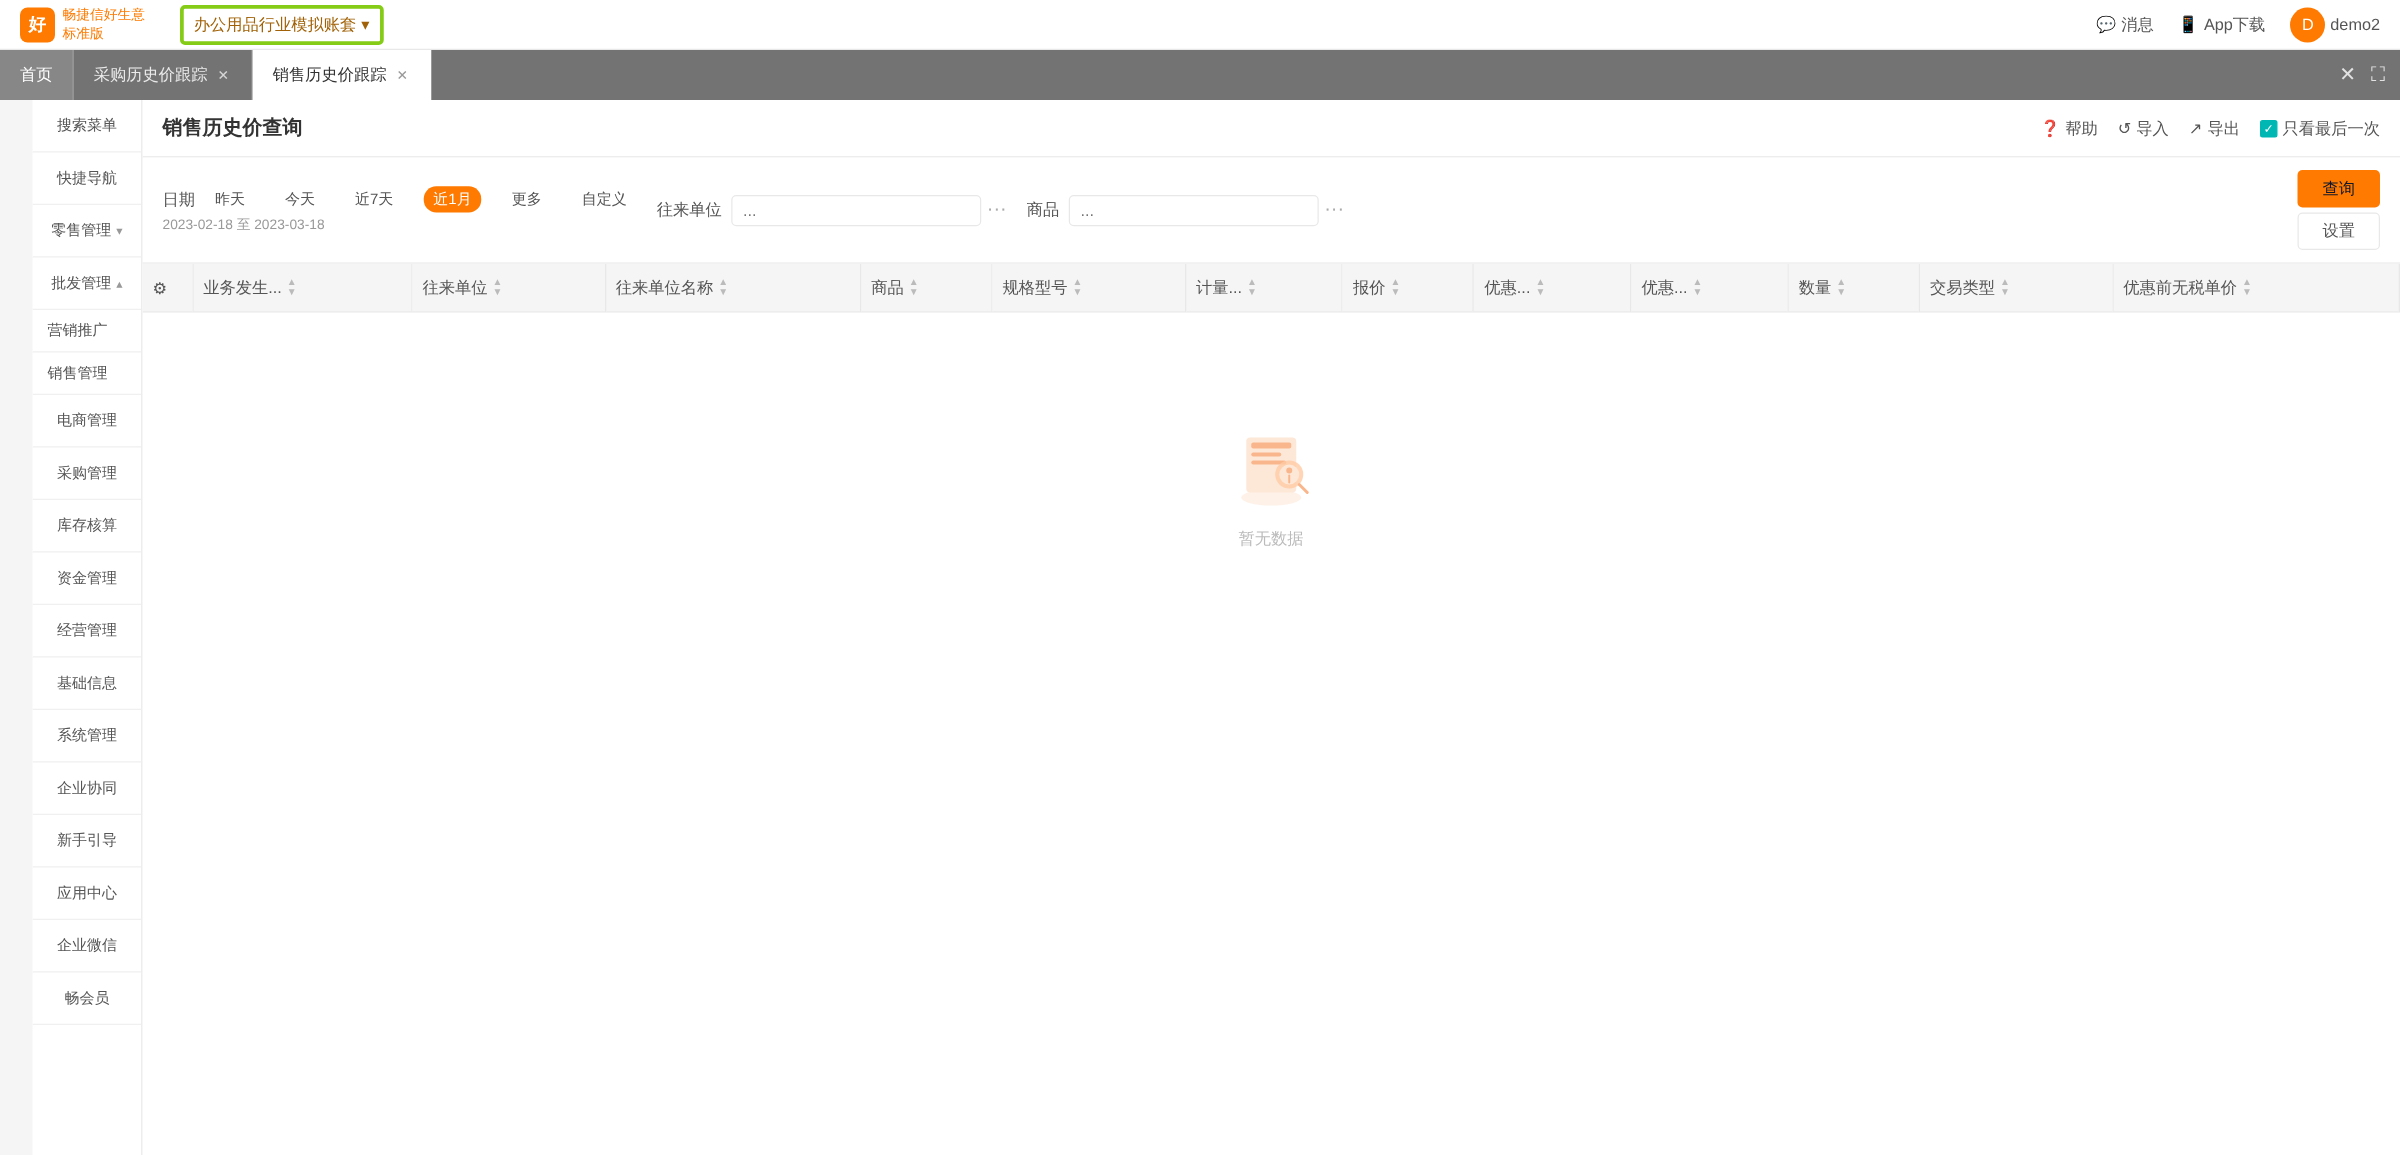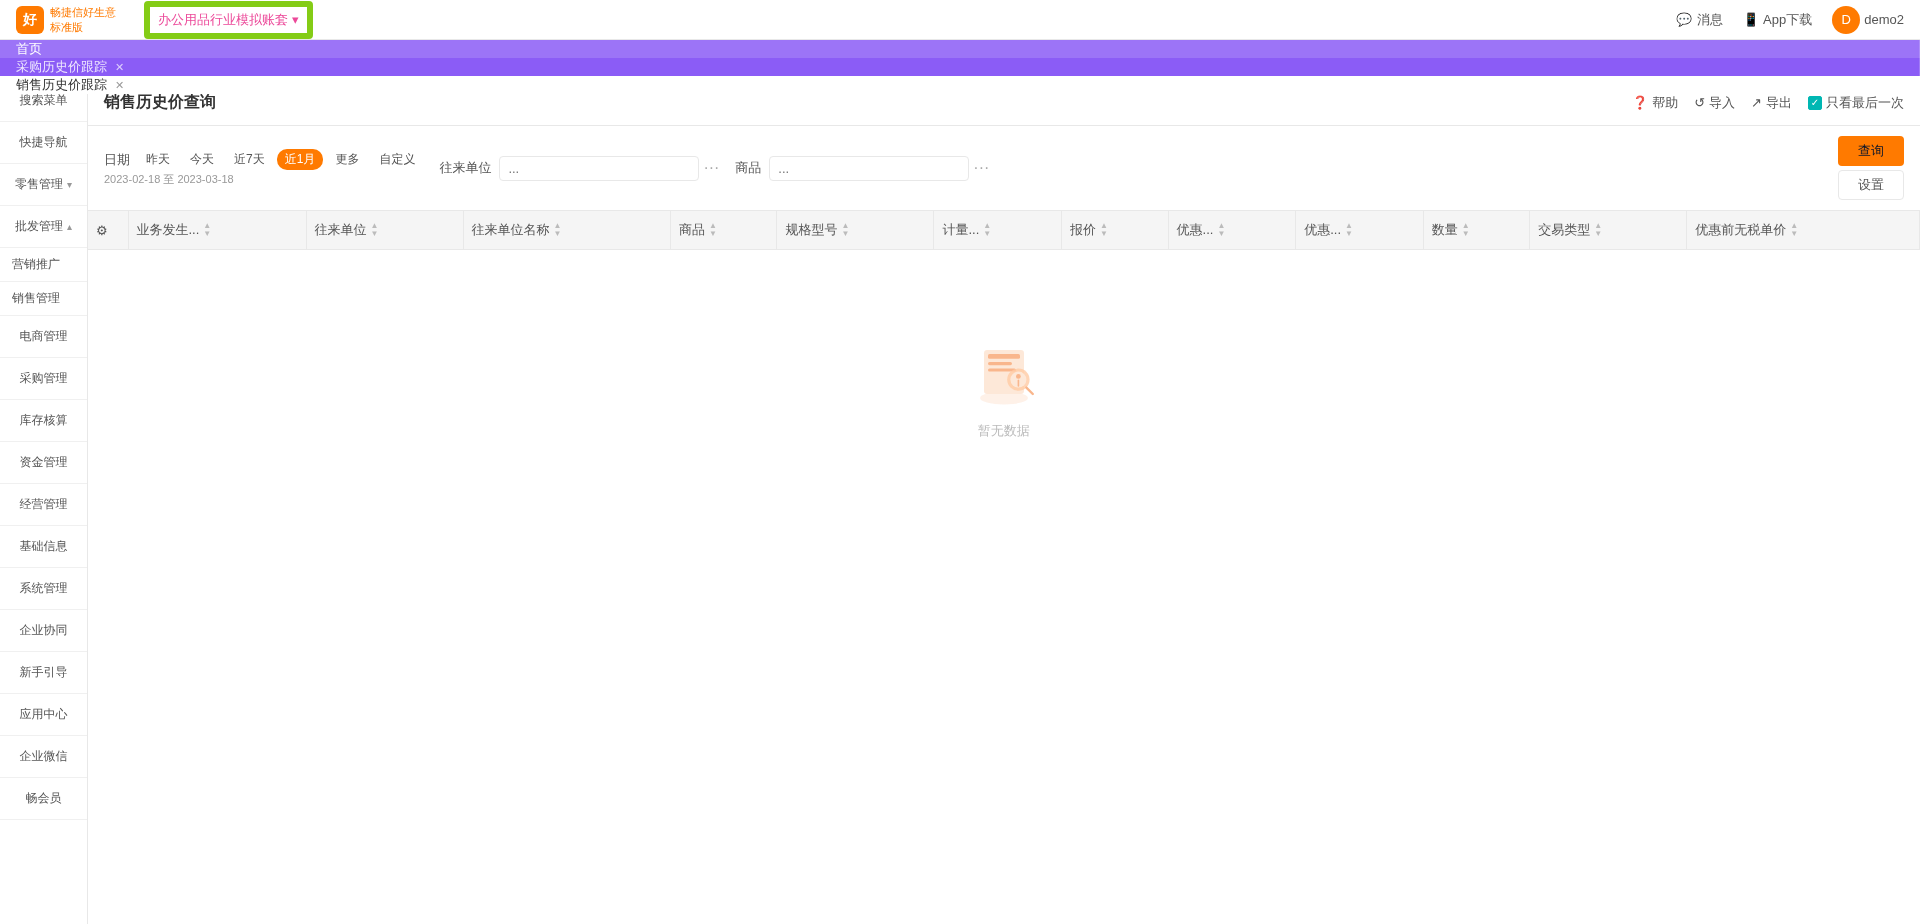--- a/index.html
+++ b/index.html
@@ -41,25 +41,25 @@
     .logo-text {
       font-size: 11px;
       color: #ff7a00;
       line-height: 1.3;
     }
     .workspace-selector {
       display: flex;
       align-items: center;
       gap: 4px;
       padding: 4px 8px;
-      border: 6px solid #84cc16;
+      border: 3px solid #84cc16;
       border-radius: 4px;
       cursor: pointer;
       font-size: 13px;
-      color: #ec4899;
+      color: #a16207;
       background: #fff;
       margin-left: 20px;
     }
     .top-header-right {
       display: flex;
       align-items: center;
       gap: 20px;
     }
     .header-action {
       display: flex;
@@ -77,25 +77,24 @@
       display: flex;
       align-items: center;
       justify-content: center;
       color: white;
       font-size: 13px;
     }
 
     
     .tab-bar {
       height: 40px;
-      background: #8b5cf6;
+      background: #737373;
       display: flex;
       align-items: stretch;
       flex-shrink: 0;
-      flex-direction: column;
     }
     .tab-item {
       display: flex;
       align-items: center;
       padding: 0 16px;
       gap: 6px;
       cursor: pointer;
       font-size: 13px;
       color: rgba(255,255,255,0.85);
       border-right: 1px solid rgba(255,255,255,0.2);
@@ -129,20 +128,21 @@
       color: rgba(255,255,255,0.8);
       cursor: pointer;
       font-size: 16px;
     }
 
     
     .main-layout {
       display: flex;
       flex: 1;
       overflow: hidden;
+      padding-left: 26px;
     }
 
     
     .sidebar {
       width: 88px;
       background: #fff;
       border-right: 1px solid #e8e8e8;
       display: flex;
       flex-direction: column;
       overflow-y: auto;
@@ -251,21 +251,21 @@
       gap: 8px;
     }
     .filter-label {
       font-size: 13px;
       color: #555;
       white-space: nowrap;
     }
     .date-options {
       display: flex;
       align-items: center;
-      gap: 4px;
+      gap: 16px;
     }
     .date-btn {
       padding: 2px 8px;
       border-radius: 3px;
       font-size: 12px;
       cursor: pointer;
       color: #555;
       border: none;
       background: transparent;
     }

